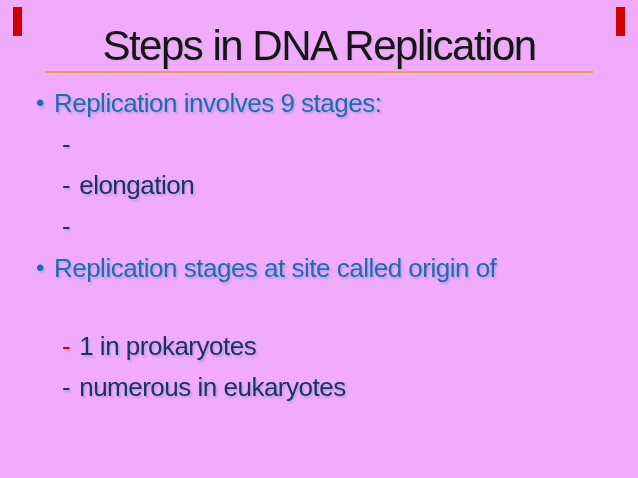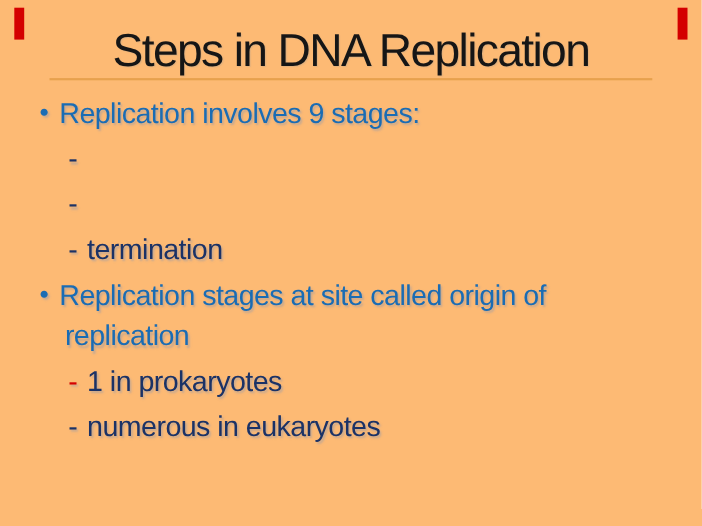--- a/index.html
+++ b/index.html
@@ -1,19 +1,19 @@
 <!DOCTYPE html>
 <html style="--blue: #1a6cb4; --navy: #1b3266; --red: #d40000; --underline: #e7a14e;"><head>
 <meta charset="utf-8">
 <style>
   html,body{margin:0;padding:0;background:#ffffff;}
   .slide{
     position:relative;
     width:638px;height:478px;
-    background:#fdba74;
+    background:#f0abfc;
     overflow:hidden;
     font-family:"Liberation Sans", sans-serif;
   }
   .redbar{
     position:absolute;top:7px;width:9px;height:29px;
     background:var(--red,#d40000);
   }
   .redbar.left{left:13px;}
   .redbar.right{left:616px;}
   .title{
@@ -62,35 +62,32 @@
     <span class="dot">•</span>
     <span class="blue">Replication involves 9 stages:</span>
   </div>
 
   <div class="line sub" style="top:129px">
     <span class="dash navy">-</span>
   </div>
 
   <div class="line sub" style="top:170px">
     <span class="dash navy">-</span>
+    <span class="navy">elongation</span>
   </div>
 
   <div class="line sub" style="top:211px">
     <span class="dash navy">-</span>
-    <span class="navy">termination</span>
   </div>
 
   <div class="line main" style="top:253px">
     <span class="dot">•</span>
     <span class="blue">Replication stages at site called origin of</span>
   </div>
 
-  <div class="line wrap" style="top:290px">
-    <span class="blue">replication</span>
-  </div>
 
   <div class="line sub" style="top:331px">
     <span class="dash red">-</span>
     <span class="navy">1 in prokaryotes</span>
   </div>
 
   <div class="line sub" style="top:372px">
     <span class="dash navy">-</span>
     <span class="navy">numerous in eukaryotes</span>
   </div>

